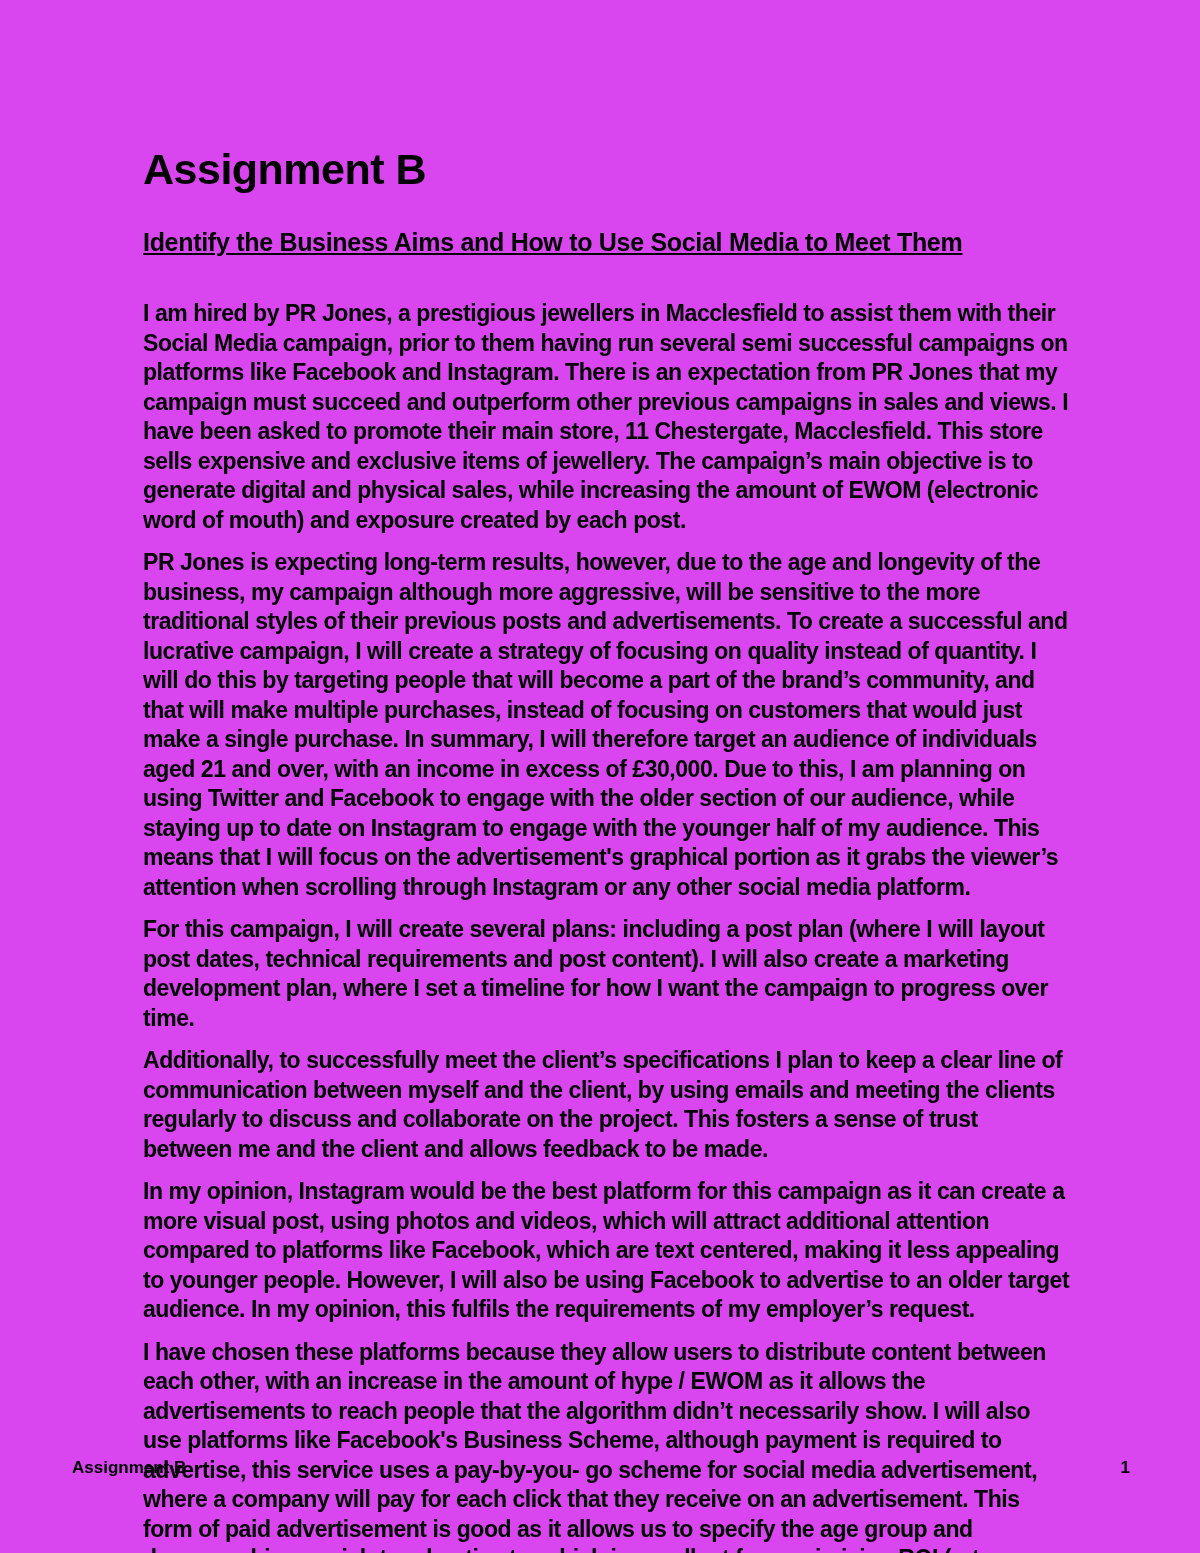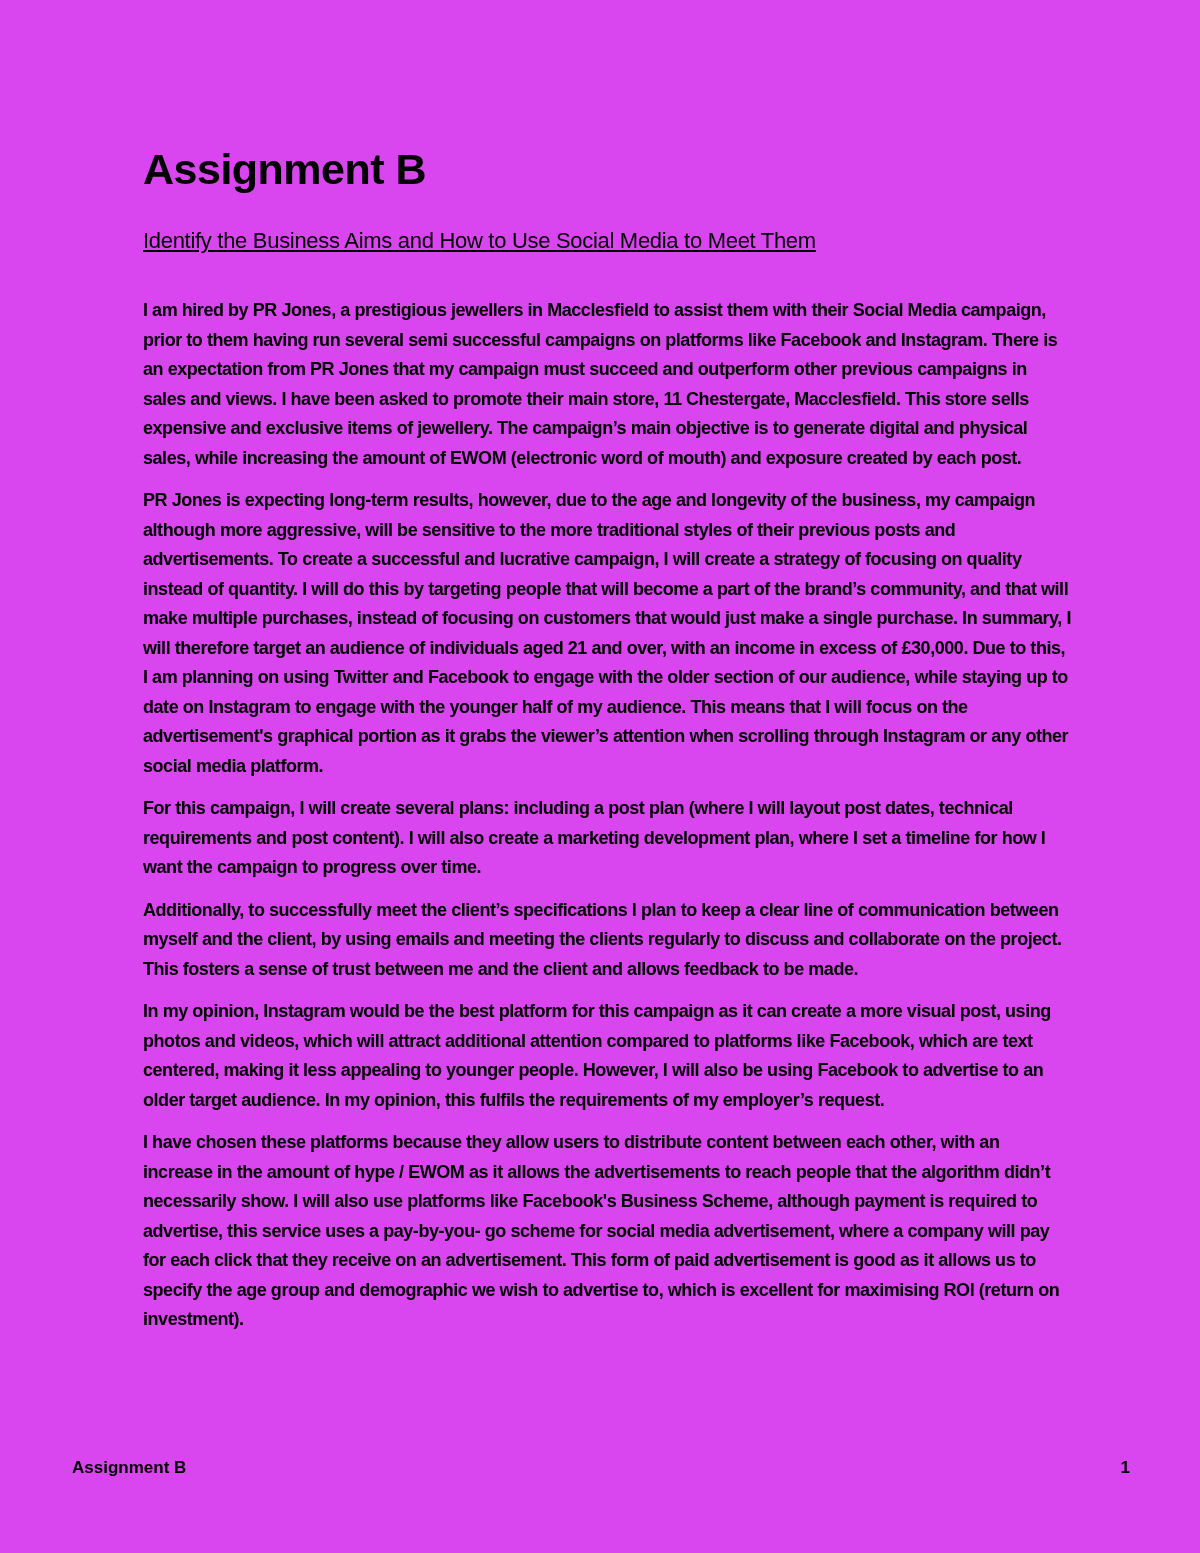--- a/index.html
+++ b/index.html
@@ -23,28 +23,28 @@
     width: 928px;
   }
   .doc-title {
     font-size: 43px;
     font-weight: bold;
     line-height: 1.05;
     letter-spacing: -0.5px;
     margin: 0 0 36px 0;
   }
   .doc-heading {
-    font-size: 22px;
-    font-weight: normal;
+    font-size: 25px;
+    font-weight: bold;
     letter-spacing: -0.3px;
     text-decoration: underline;
     margin: 0 0 42px 0;
   }
   .para {
-    font-size: 18px;
+    font-size: 23px;
     font-weight: bold;
     line-height: 29.5px;
     letter-spacing: -0.45px;
     margin: 0 0 13px 0;
     text-align: left;
   }
   .doc-footer {
     position: absolute;
     left: 72px;
     right: 70px;

